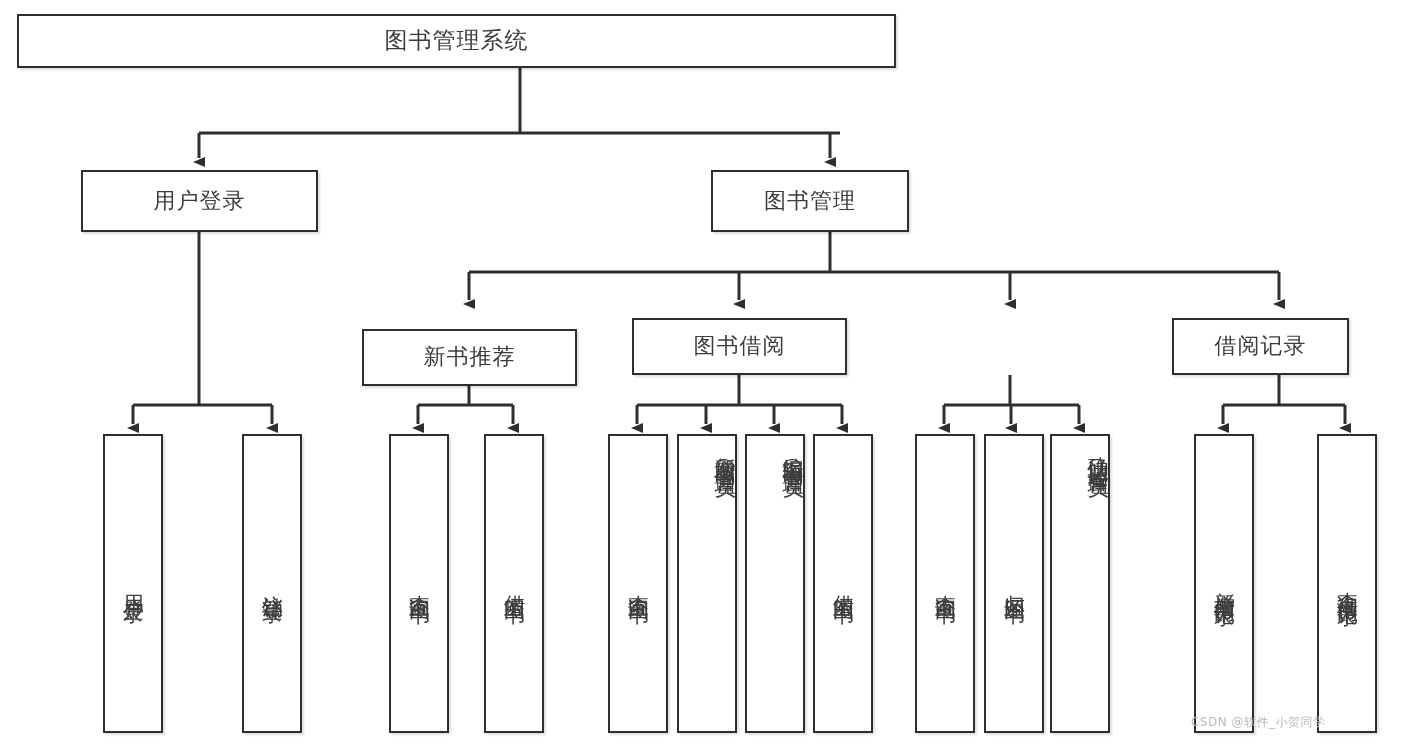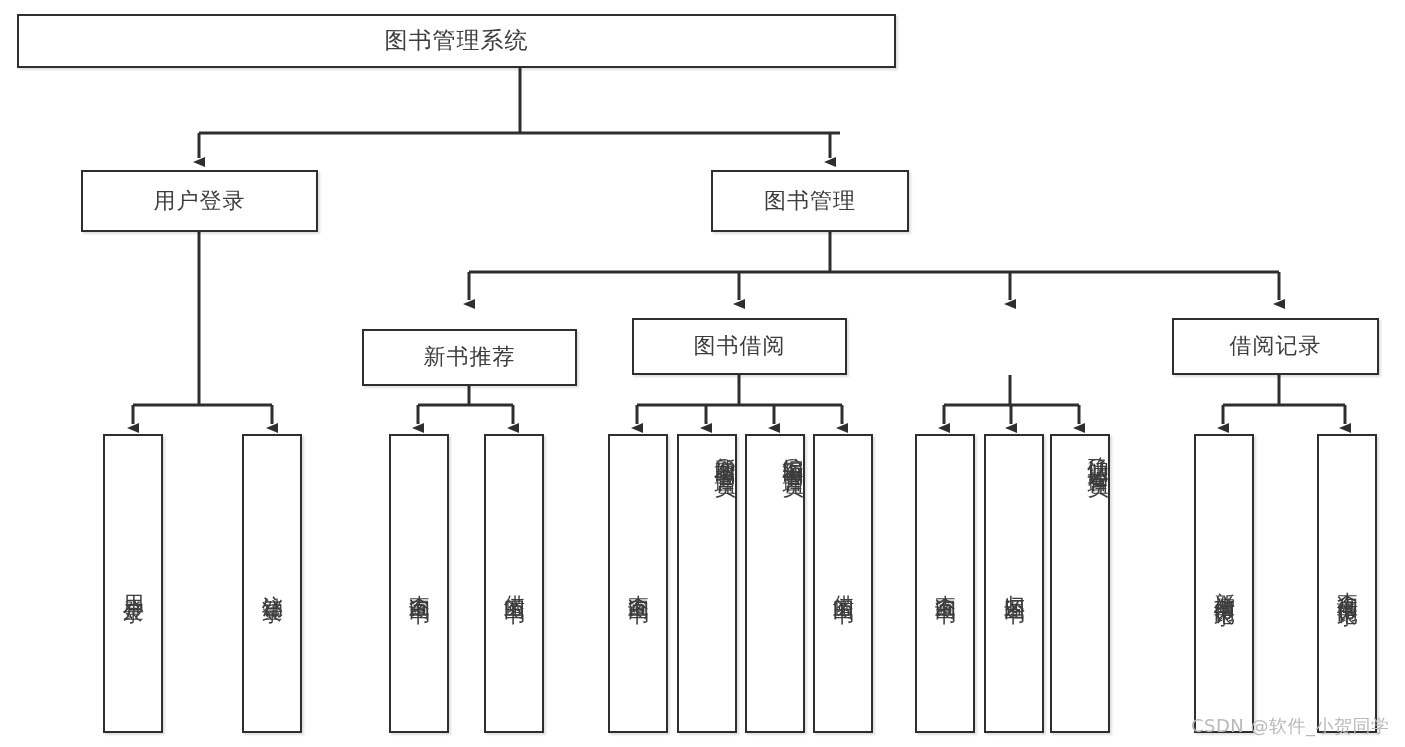--- a/index.html
+++ b/index.html
@@ -54,21 +54,21 @@
     padding-top: 4px;
     padding-left: 0;
   }
   .node.leaf.centered {
     align-items: center;
     justify-content: center;
     padding-top: 0;
   }
   .watermark {
     position: absolute;
-    font-size: 18px;
+    font-size: 12px;
     color: #b9b9b9;
     font-family: "DejaVu Sans", "Liberation Sans", sans-serif;
     white-space: nowrap;
     letter-spacing: 0.5px;
   }
 </style>
 </head>
 <body>
 
 <div id="canvas">
@@ -123,21 +123,21 @@
     </g>
   </svg>
 
   <div class="node horiz root" style="left:17px; top:14px; width:879px; height:54px;">图书管理系统</div>
 
   <div class="node horiz" style="left:81px; top:170px; width:237px; height:62px;">用户登录</div>
   <div class="node horiz" style="left:711px; top:170px; width:198px; height:62px;">图书管理</div>
 
   <div class="node horiz" style="left:362px; top:318px; width:215px; height:57px;margin-top:11px;">新书推荐</div>
   <div class="node horiz" style="left:632px; top:318px; width:215px; height:57px;font-family:Liberation Serif, serif;">图书借阅</div>
-  <div class="node horiz" style="left:1172px; top:318px; width:207px; height:57px;">借阅记录</div>
+  <div class="node horiz" style="left:1172px; top:318px; width:177px; height:57px;">借阅记录</div>
 
   <div class="node leaf centered" style="left:103px; top:434px; width:60px; height:299px;">用户登录</div>
   <div class="node leaf centered" style="left:242px; top:434px; width:60px; height:299px;">注销登录</div>
 
   <div class="node leaf centered" style="left:389px; top:434px; width:60px; height:299px;">查询图书</div>
   <div class="node leaf centered" style="left:484px; top:434px; width:60px; height:299px;">借阅图书</div>
 
   <div class="node leaf centered" style="left:608px; top:434px; width:60px; height:299px;">查询图书</div>
   <div class="node leaf" style="left:677px; top:434px; width:60px; height:299px;">新增图书（管理员）</div>
   <div class="node leaf" style="left:745px; top:434px; width:60px; height:299px;">编辑图书（管理员）</div>

